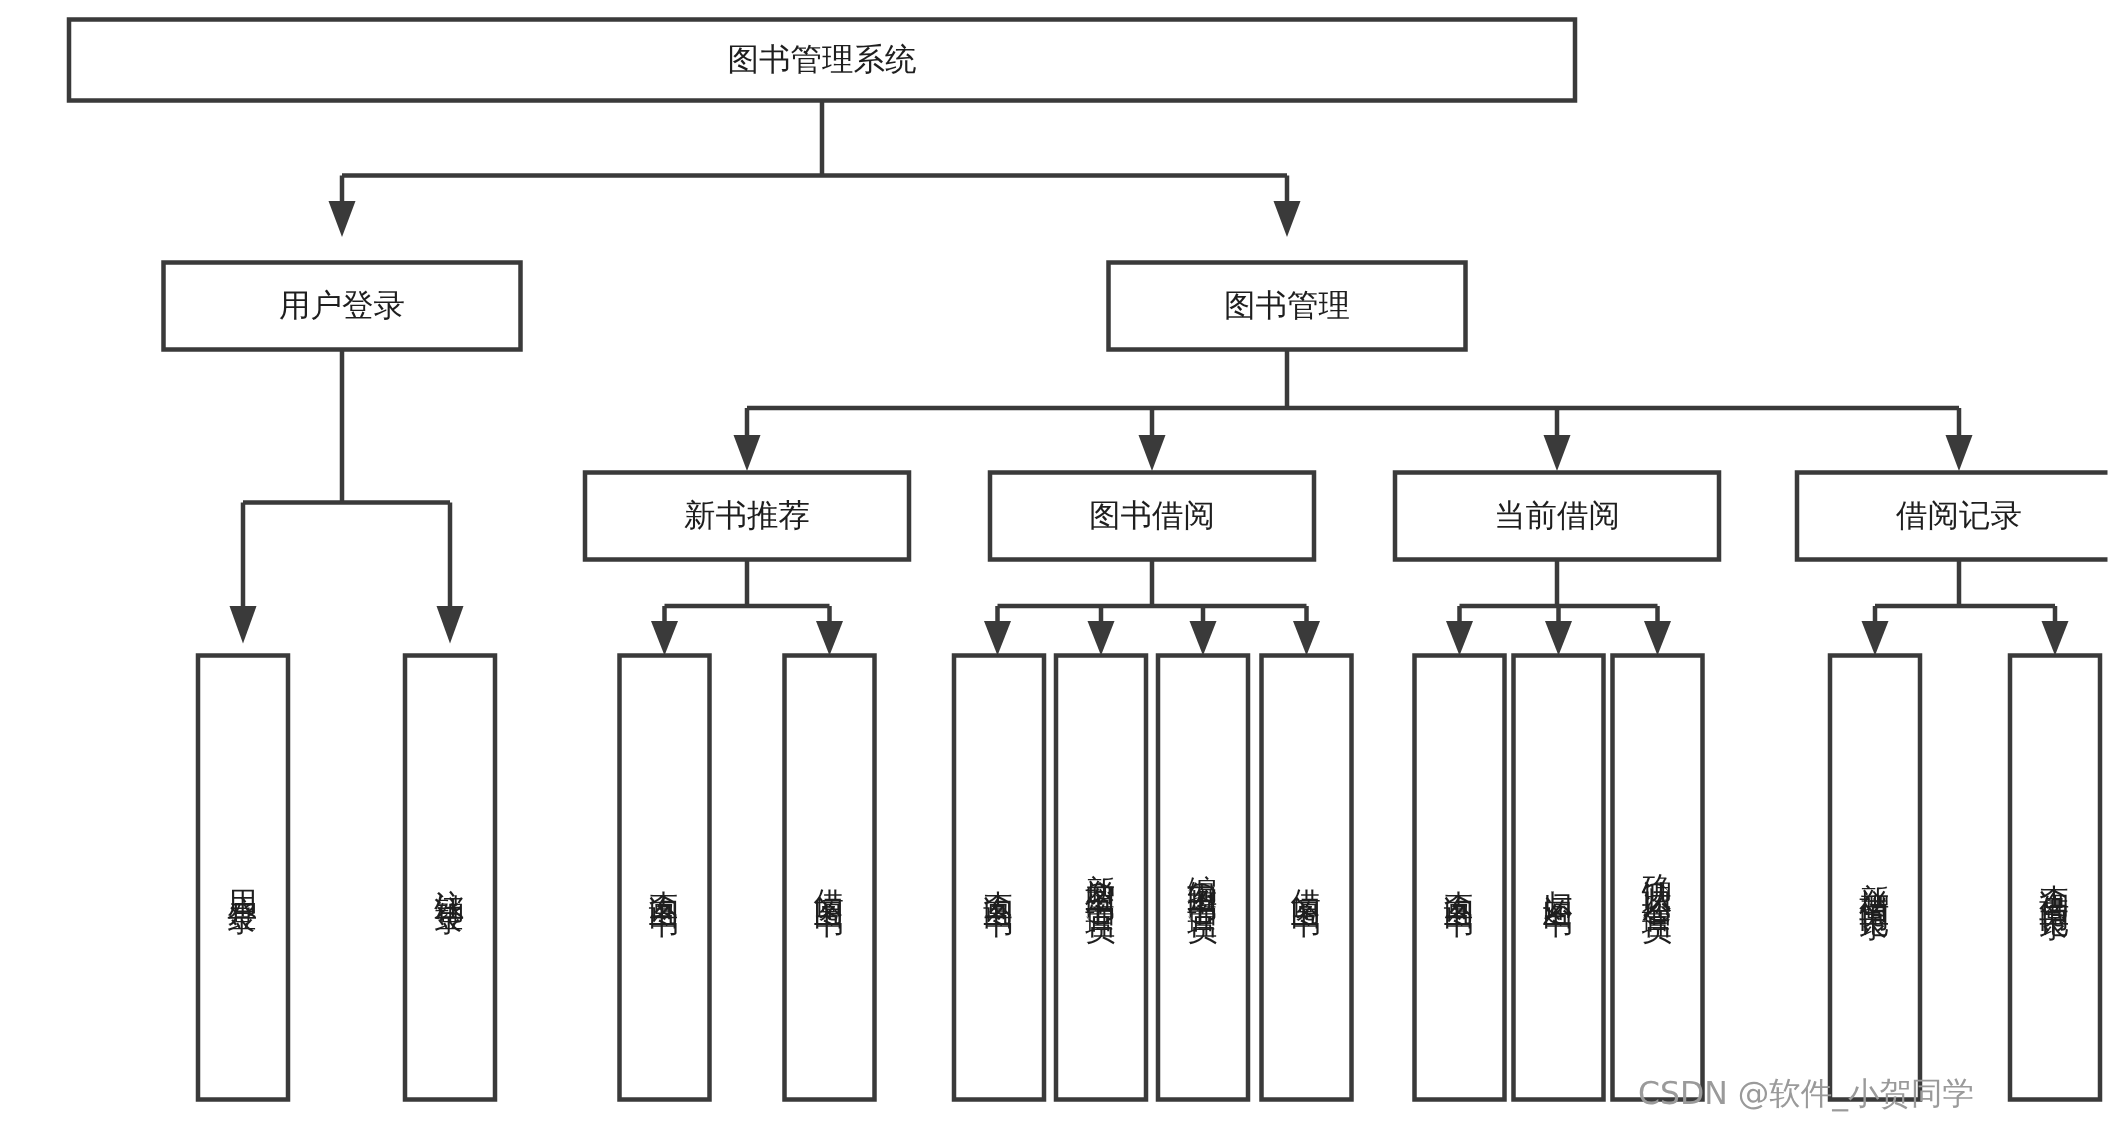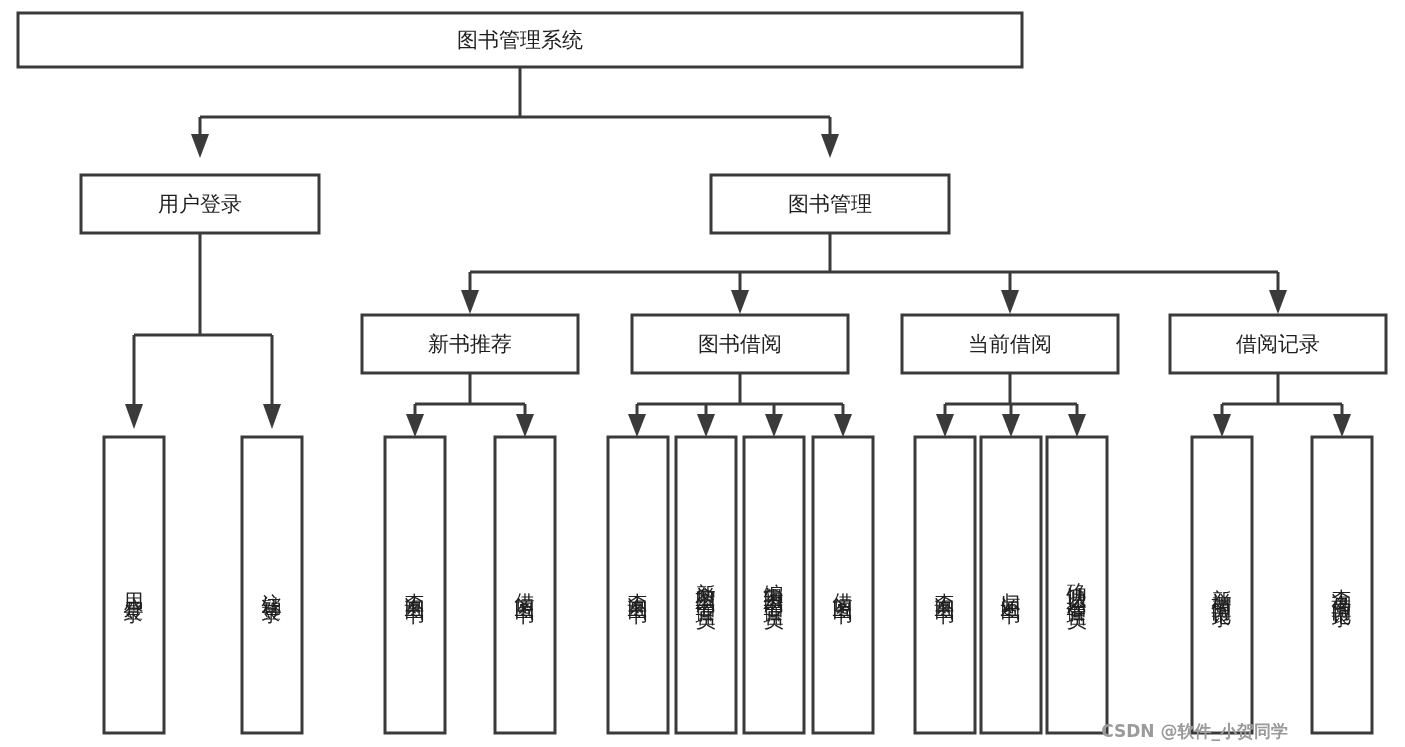--- a/index.html
+++ b/index.html
@@ -2,21 +2,21 @@
 <html><head>
 <meta charset="utf-8">
 <style>
   html,body{margin:0;padding:0;}
   body{
     width:1405px;height:747px;
     background:#ffffff;
     font-family:"DejaVu Sans","Liberation Sans",sans-serif;
     overflow:hidden;
   }
-  #diagram-root{position:relative;width:1296px;height:747px;}
+  #diagram-root{position:relative;width:1296px;height:747px;margin-left:28px;}
   svg#tree{position:absolute;left:0;top:0;width:1405px;height:747px;}
   .node-rect{fill:#ffffff;stroke:#3a3a3a;stroke-width:3;}
   .conn{stroke:#3a3a3a;stroke-width:3;fill:none;stroke-linecap:butt;}
   .arrow-head{fill:#3a3a3a;stroke:none;}
   .node-label{
     font-family:"DejaVu Sans","Liberation Sans",sans-serif;
     font-size:21px;fill:#1e1e1e;
     dominant-baseline:middle;text-anchor:middle;
   }
   .leaf-label{
@@ -24,22 +24,22 @@
     font-size:20px;fill:#1e1e1e;
     writing-mode:vertical-rl;
     text-orientation:upright;
     letter-spacing:4px;
     dominant-baseline:central;
     text-anchor:middle;
   }
   .watermark{
     position:absolute;right:8px;bottom:4px;
     font-family:"DejaVu Sans","Liberation Sans",sans-serif;
-    font-size:17px;color:#9a9a9a;
-    white-space:nowrap;user-select:none;font-weight:bold;
+    font-size:21px;color:#9a9a9a;
+    white-space:nowrap;user-select:none;
   }
 </style>
 </head>
 <body>
 
 <div id="diagram-root">
 
   <svg id="tree" viewBox="0 0 1405 747">
 
     <g>

